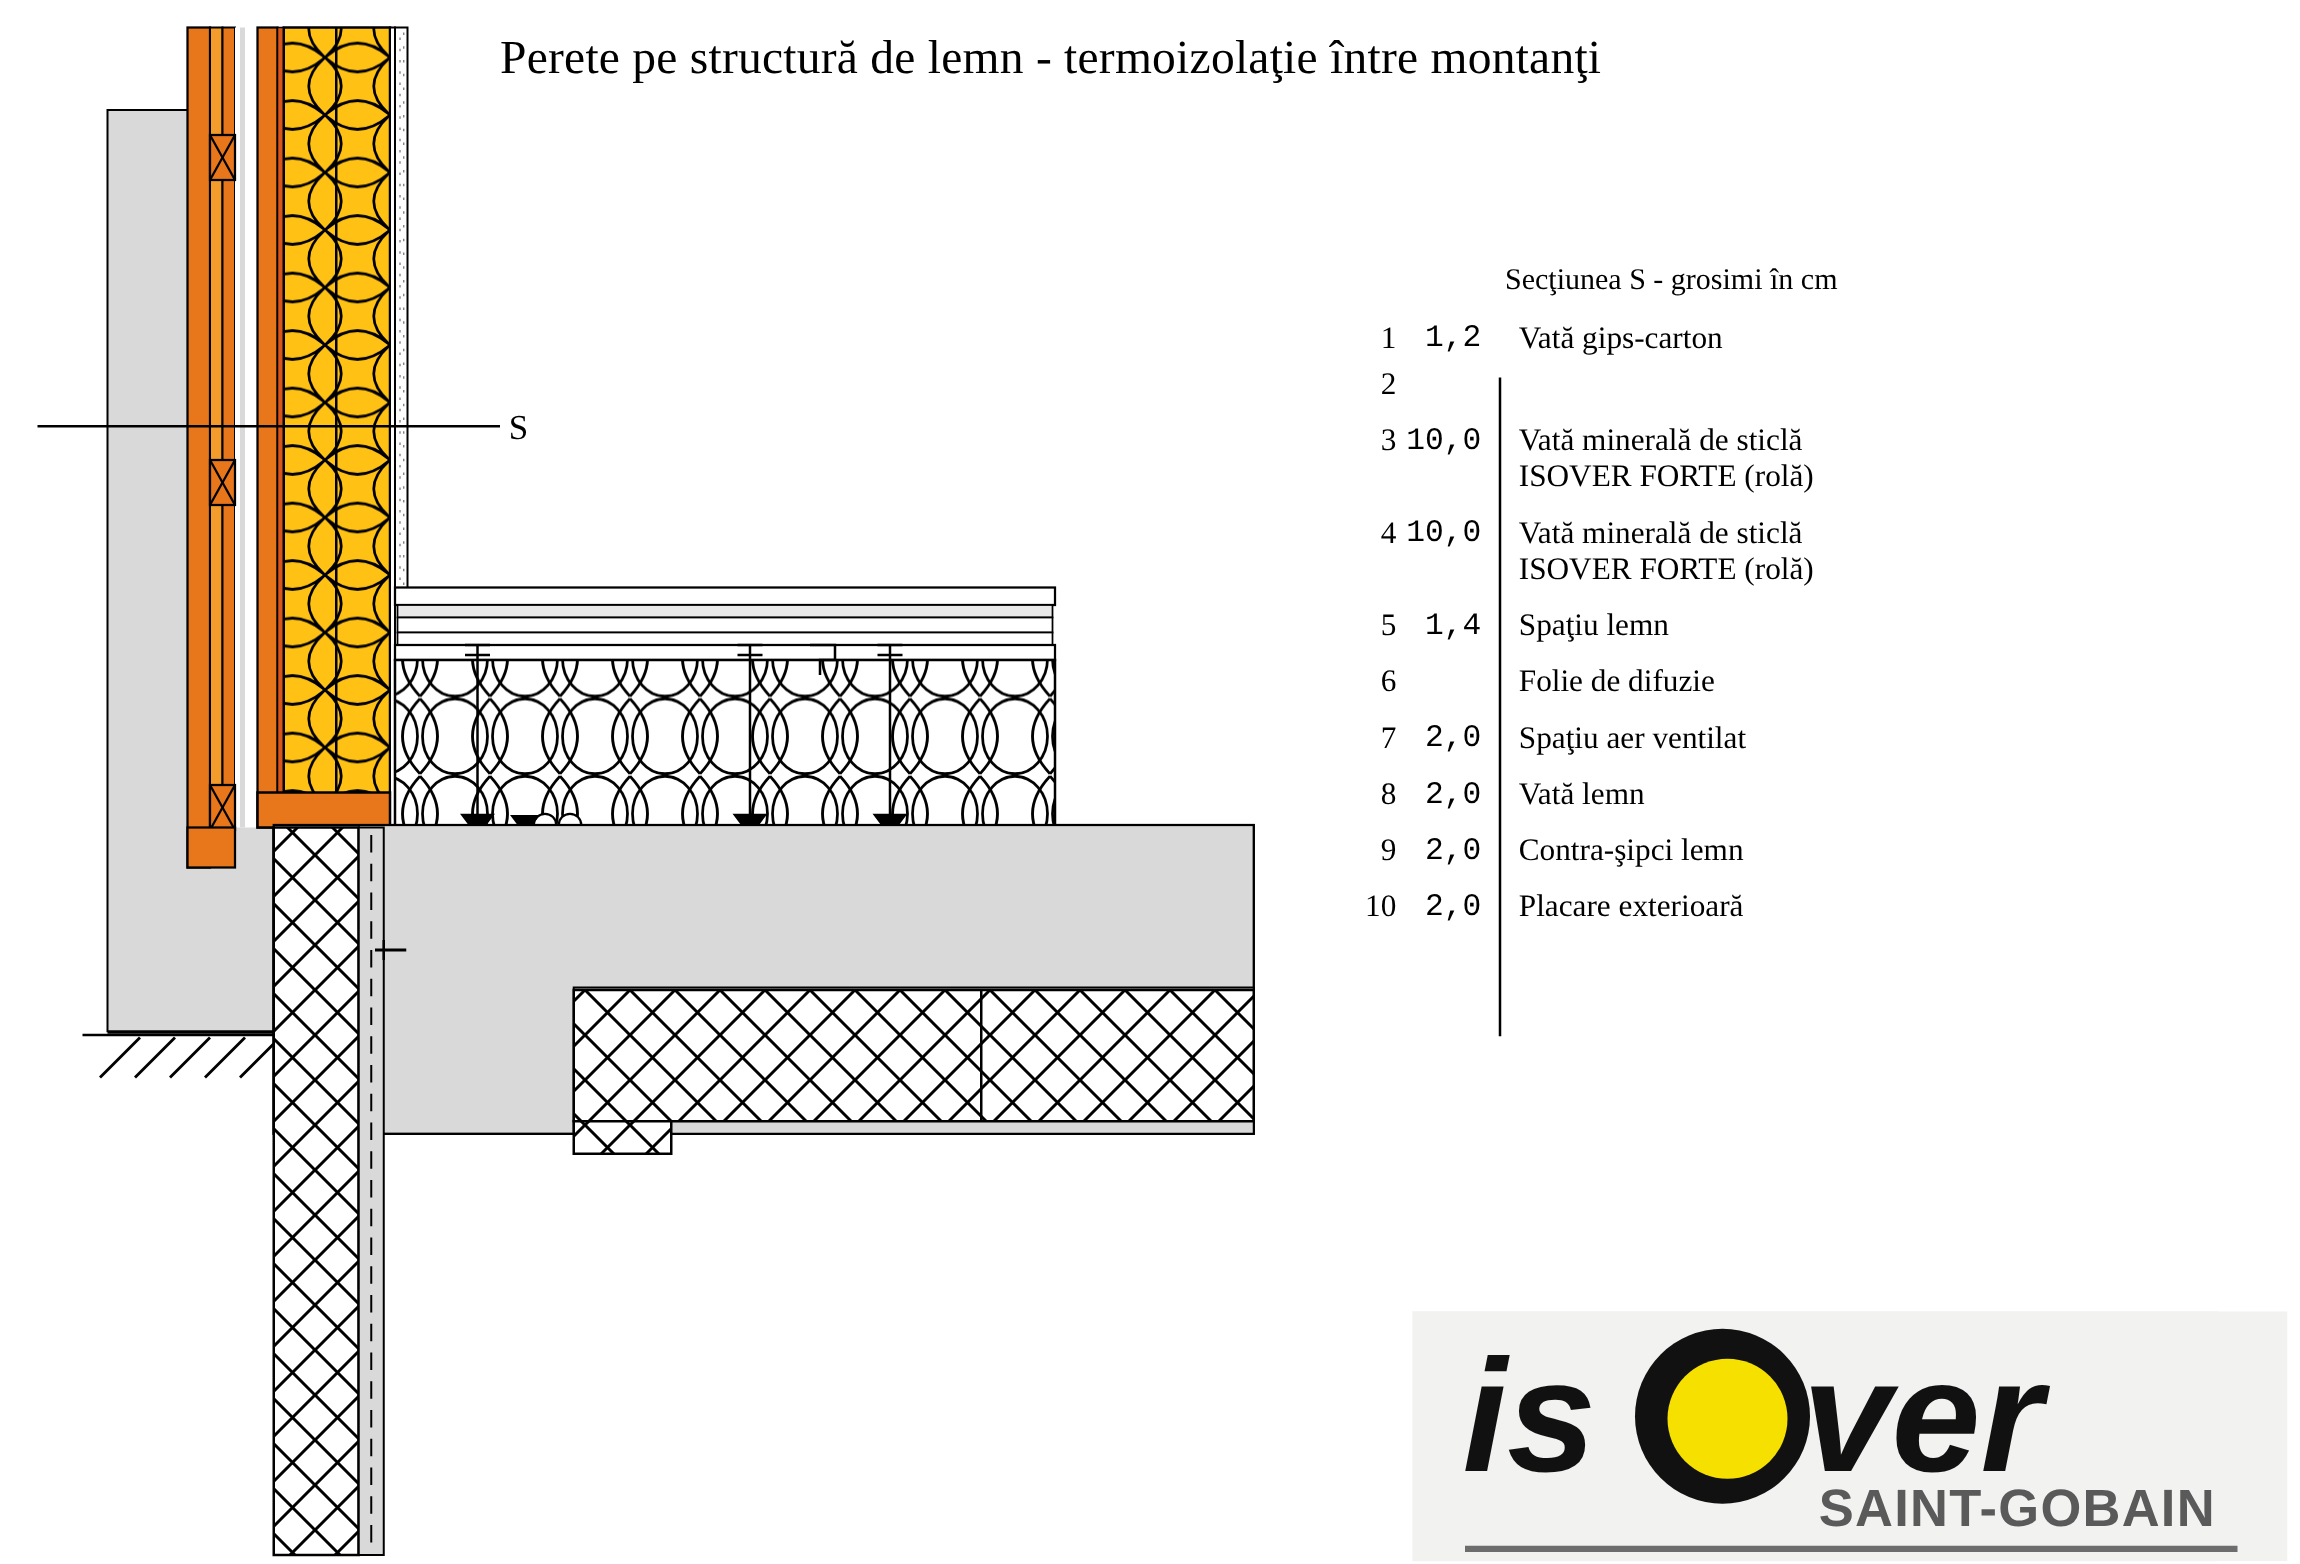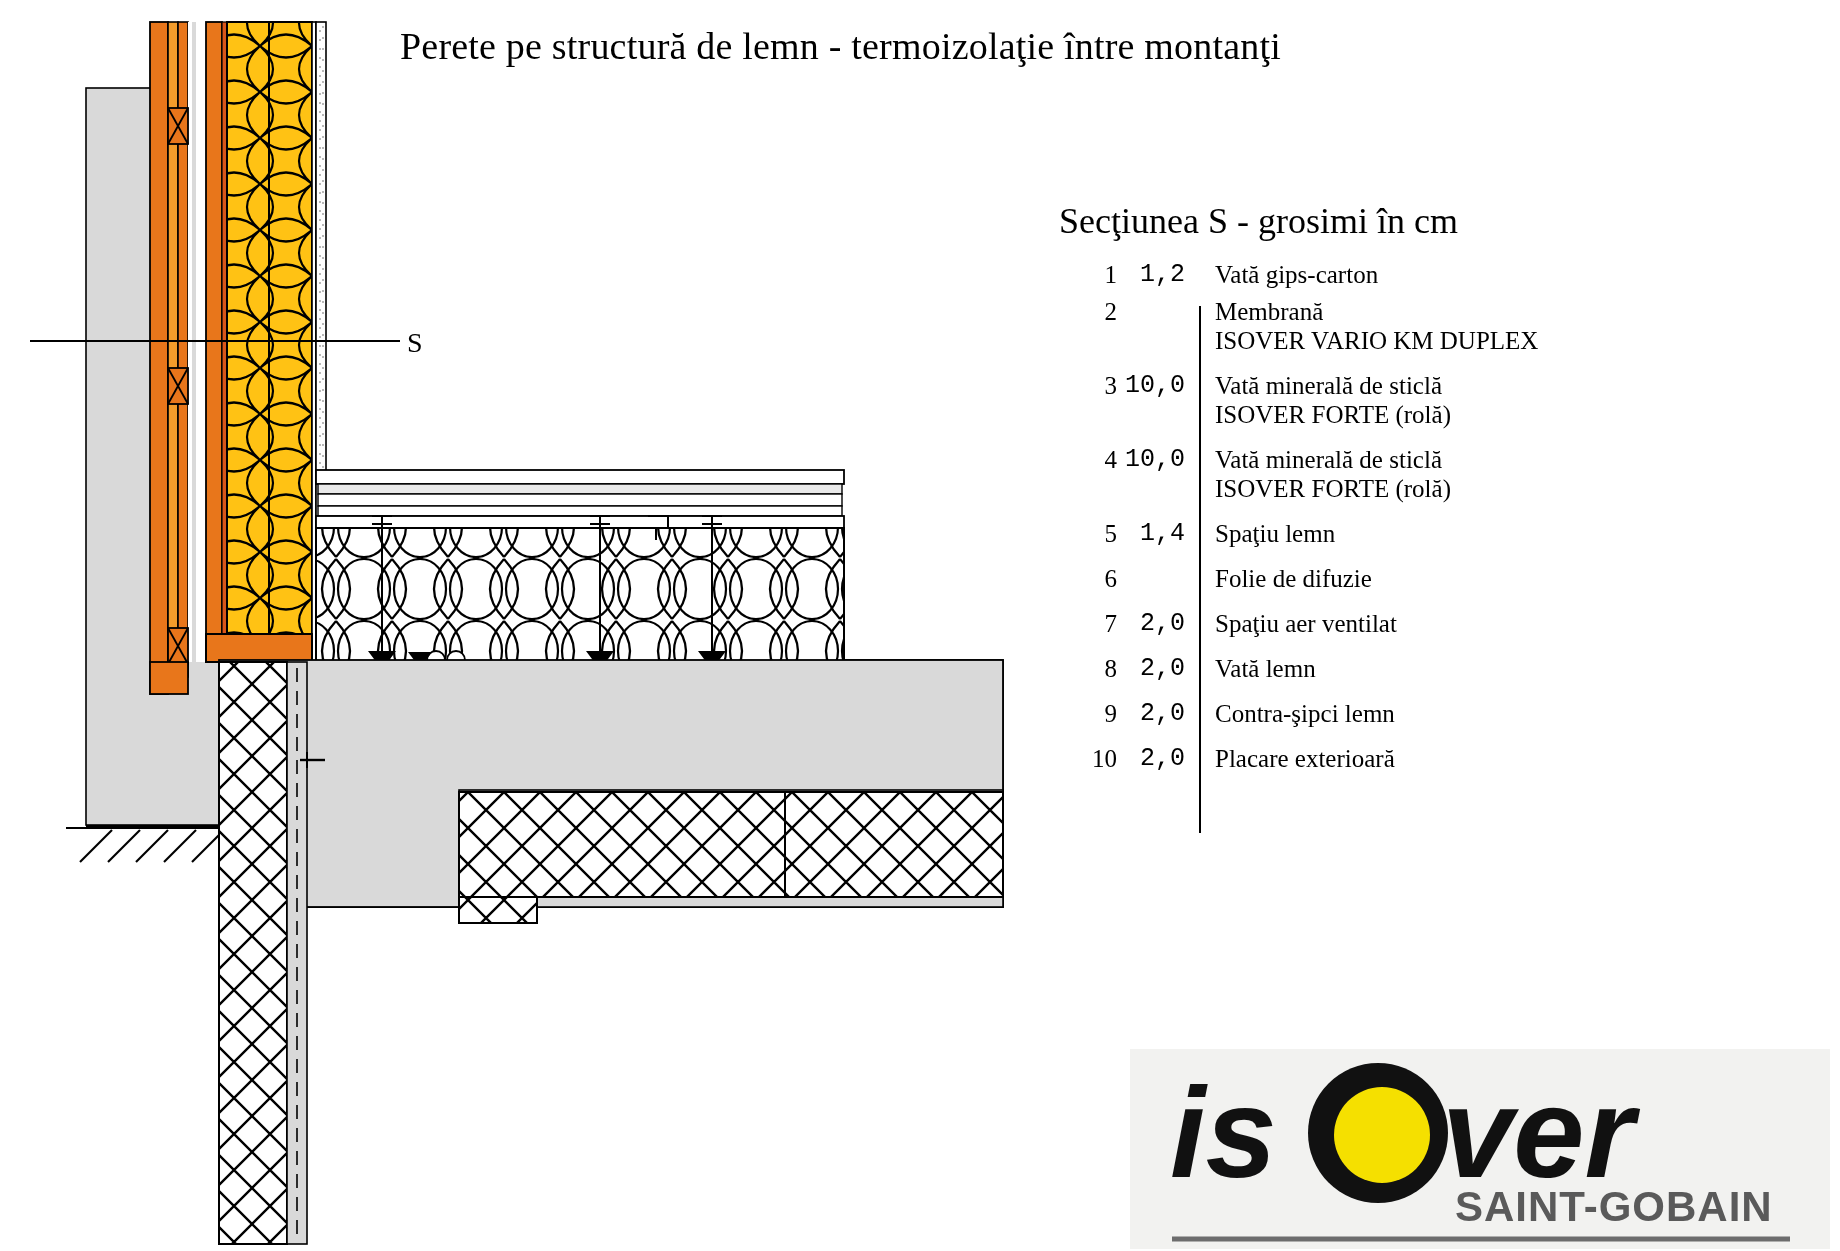--- a/index.html
+++ b/index.html
@@ -10,22 +10,22 @@
 
   
   .title{position:absolute;left:400px;top:24px;width:960px;text-align:left;
          font-size:38px;line-height:44px;letter-spacing:.2px;white-space:nowrap;}
 
   
   .s-label{position:absolute;left:407px;top:327px;font-size:28px;}
 
   
   .legend{position:absolute;left:1055px;top:200px;width:560px;}
-  .legend-title{font-size:36px;white-space:nowrap;
-                margin:0 0 18px 0;padding-left:4px;}
+  .legend-title{font-size:24px;text-align:center;white-space:nowrap;
+                margin:11px 0 18px 0;padding-left:4px;}
   .legend-rows{position:relative;padding-left:0;}
   .legend-rule{position:absolute;left:144px;top:46px;width:2px;height:527px;background:#000;}
   .row{display:flex;align-items:flex-start;margin-bottom:8px;}
   .row .num{width:62px;text-align:right;font-size:25px;line-height:29px;}
   .row .val{width:68px;text-align:right;font-size:25px;line-height:29px;padding-right:8px;font-family:Liberation Mono, monospace;}
   .row .desc{padding-left:22px;font-size:25px;line-height:29px;white-space:pre-line;}
   .row.two .num,.row.two .val{line-height:29px;}
   .gap-lg{margin-bottom:16px;}
 
   
@@ -202,22 +202,20 @@
 
       <div class="row">
         <span class="num">1</span>
         <span class="val">1,2</span>
         <span class="desc">Vată gips-carton</span>
       </div>
 
       <div class="row two gap-lg">
         <span class="num">2</span>
         <span class="val"></span>
-        <span class="desc">Membrană
-ISOVER VARIO KM DUPLEX</span>
       </div>
 
       <div class="row two gap-lg">
         <span class="num">3</span>
         <span class="val">10,0</span>
         <span class="desc">Vată minerală de sticlă
 ISOVER FORTE (rolă)</span>
       </div>
 
       <div class="row two gap-lg">

